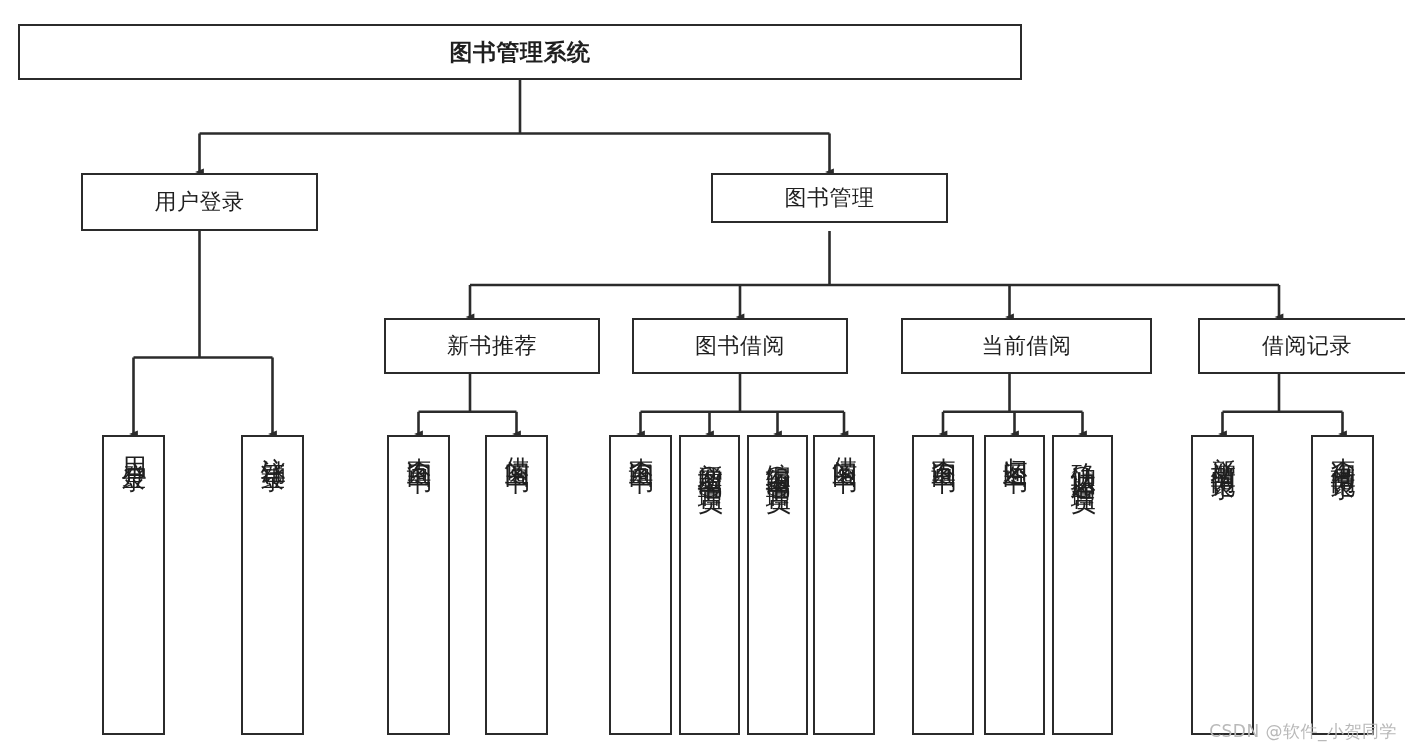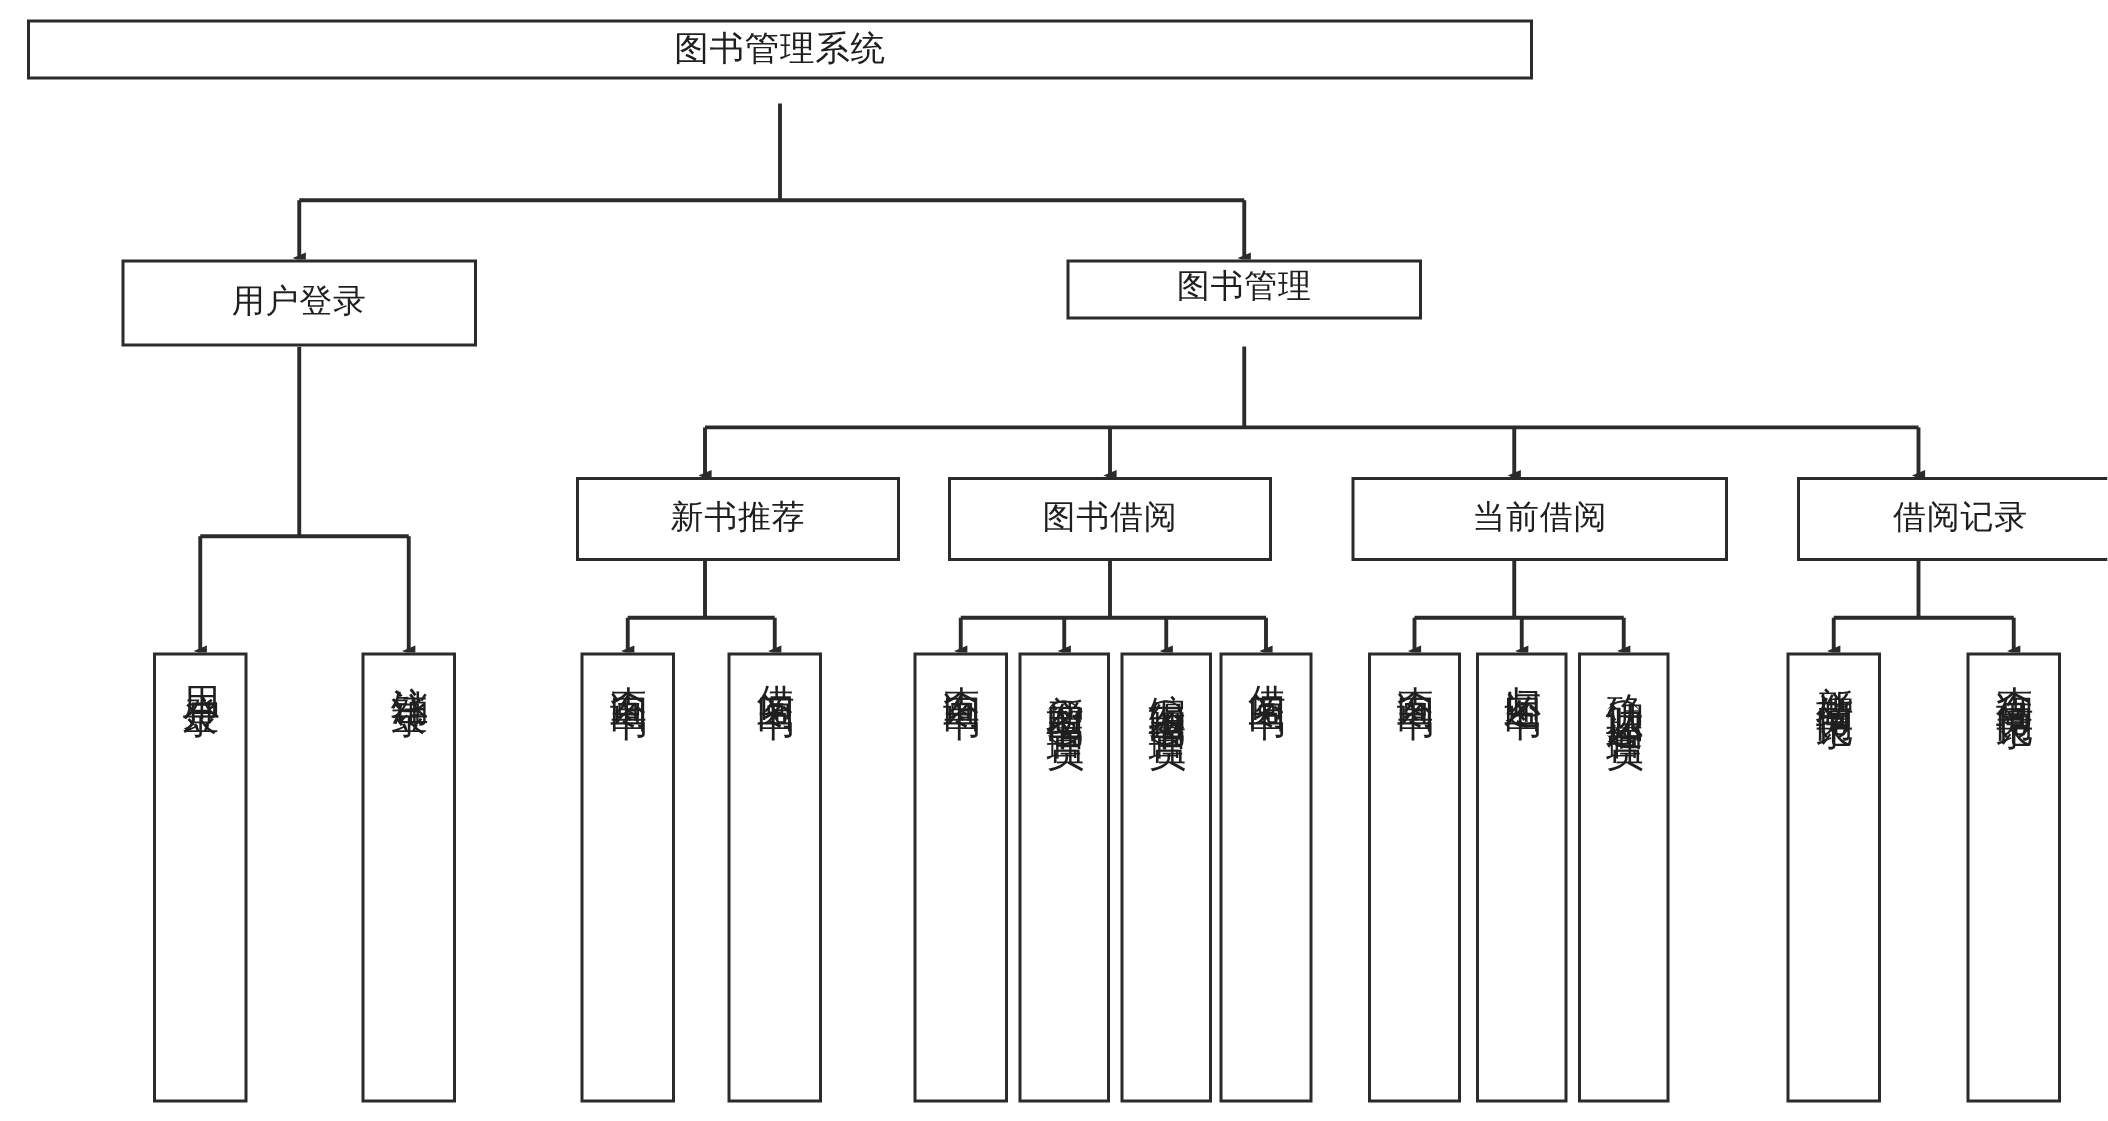--- a/index.html
+++ b/index.html
@@ -108,27 +108,27 @@
         <path d="M1014.5,411.82 L1014.5,434" marker-end="url(#arrowhead)"></path>
         <path d="M1082.5,411.82 L1082.5,434" marker-end="url(#arrowhead)"></path>
         <path d="M1279,374 L1279,411.82"></path>
         <path d="M1222.5,411.82 L1342.5,411.82"></path>
         <path d="M1222.5,411.82 L1222.5,434" marker-end="url(#arrowhead)"></path>
         <path d="M1342.5,411.82 L1342.5,434" marker-end="url(#arrowhead)"></path>
       </g>
   </svg>
 
   <div id="node-layer">
-      <div class="node horiz root" style="left: 18px; top: 13px; width: 1004px; height: 40px;">
+      <div class="node horiz root" style="left: 18px; top: 24px; width: 1004px; height: 56px; font-weight: bold;">
         <span class="lbl">图书管理系统</span>
       </div>
       <div class="node horiz" style="left: 81px; top: 173px; width: 237px; height: 58px;">
         <span class="lbl">用户登录</span>
       </div>
-      <div class="node horiz" style="left: 711px; top: 173px; width: 237px; height: 40px; font-family: Liberation Mono, monospace;">
+      <div class="node horiz" style="left: 711px; top: 173px; width: 237px; height: 50px;">
         <span class="lbl">图书管理</span>
       </div>
       <div class="node horiz" style="left: 384px; top: 318px; width: 216px; height: 56px;">
         <span class="lbl">新书推荐</span>
       </div>
       <div class="node horiz" style="left: 632px; top: 318px; width: 216px; height: 56px;">
         <span class="lbl">图书借阅</span>
       </div>
       <div class="node horiz" style="left: 901px; top: 318px; width: 251px; height: 56px;">
         <span class="lbl">当前借阅</span>
@@ -170,13 +170,14 @@
         <span class="lbl">确认归还（管理员）</span>
       </div>
       <div class="node vert" style="left: 1191px; top: 435px; width: 63px; height: 300px;">
         <span class="lbl">新增借阅记录</span>
       </div>
       <div class="node vert" style="left: 1311px; top: 435px; width: 63px; height: 300px;">
         <span class="lbl">查询借阅记录</span>
       </div>
     </div>
 
+  <div class="watermark">CSDN @软件_小贺同学</div>
 </div>
 
 </body></html>

